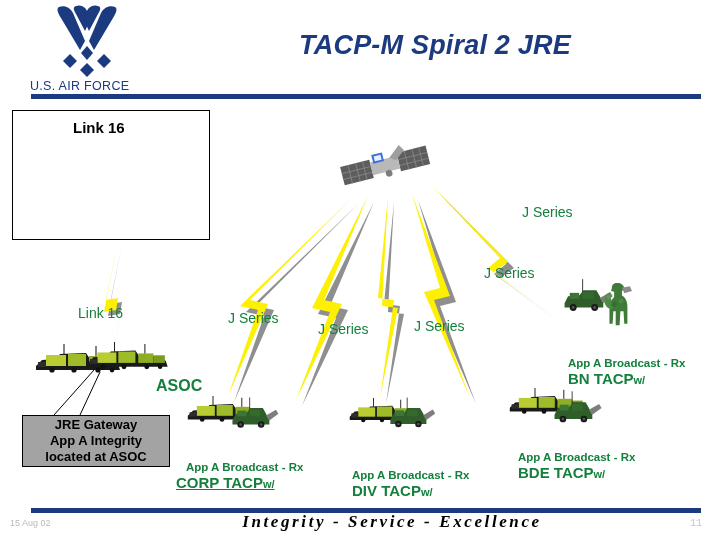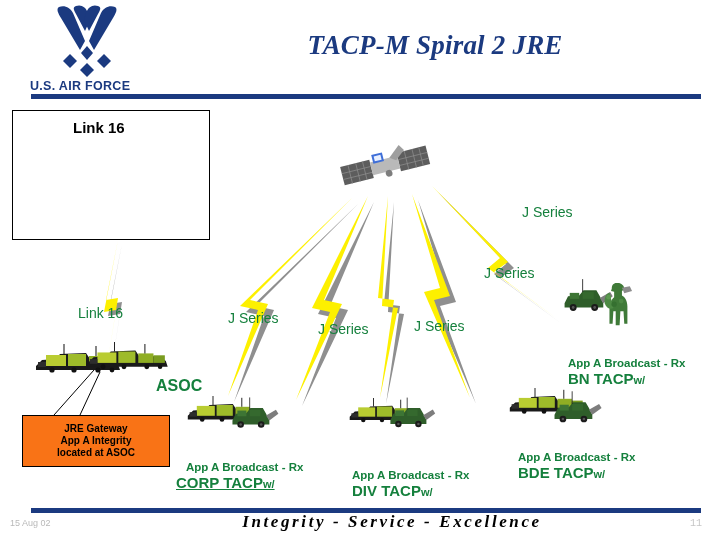--- a/index.html
+++ b/index.html
@@ -9,34 +9,33 @@
     background:#ffffff;
     font-family:"Liberation Sans", sans-serif;
     overflow:hidden;position:relative;
   }
   #slide{position:absolute;left:0;top:0;width:720px;height:540px;background:#fff;}
 
   
   .usaf-logo{position:absolute;left:28px;top:4px;width:118px;height:78px;}
   .usaf-wordmark{
     position:absolute;left:30px;top:79px;
-    font-size:12.5px;font-weight:bold;color:#1b3a80;
+    font-size:12.5px;font-weight:normal;color:#1b3a80;
     letter-spacing:.3px;white-space:nowrap;
   }
   .header-rule{
     position:absolute;left:31px;top:94px;width:670px;height:5px;
     background:#1b3a80;
   }
   .slide-title{
     position:absolute;left:200px;top:30px;width:470px;
     text-align:center;
     font-size:27px;font-weight:bold;font-style:italic;
     color:#1b3a80;white-space:nowrap;
     letter-spacing:.2px;
-    font-family:Liberation Serif, serif;
   }
 
   
   .link16-box{
     position:absolute;left:12px;top:110px;width:198px;height:130px;
     border:1.6px solid #000;background:#fff;box-sizing:border-box;
   }
   .link16-title{
     position:absolute;left:60px;top:8px;
     font-size:15px;font-weight:bold;color:#000;white-space:nowrap;
@@ -46,23 +45,23 @@
   .lbl{position:absolute;white-space:nowrap;color:#15803d;}
   .lbl-plain{font-size:14px;}
   .lbl-node{font-size:15px;font-weight:bold;margin-top:32px;}
   .lbl-node .sm{font-size:11px;font-weight:bold;}
   .lbl-sub{font-size:11.5px;font-weight:bold;}
   .lbl-asoc{font-size:16px;font-weight:bold;}
 
   
   .callout{
     position:absolute;left:22px;top:415px;width:148px;height:52px;
-    border:1.2px solid #000;background:#f97316;box-sizing:border-box;
+    border:1.2px solid #000;background:#a3a3a3;box-sizing:border-box;
     display:flex;flex-direction:column;align-items:center;justify-content:center;
-    font-size:10px;font-weight:bold;line-height:1.22;color:#000;
+    font-size:13px;font-weight:bold;line-height:1.22;color:#000;
   }
 
   
   .footer-rule{
     position:absolute;left:31px;top:508px;width:670px;height:5px;background:#1b3a80;
   }
   .footer-date{
     position:absolute;left:10px;top:518px;font-size:9px;color:#b9b9b9;white-space:nowrap;
   }
   .footer-motto{

